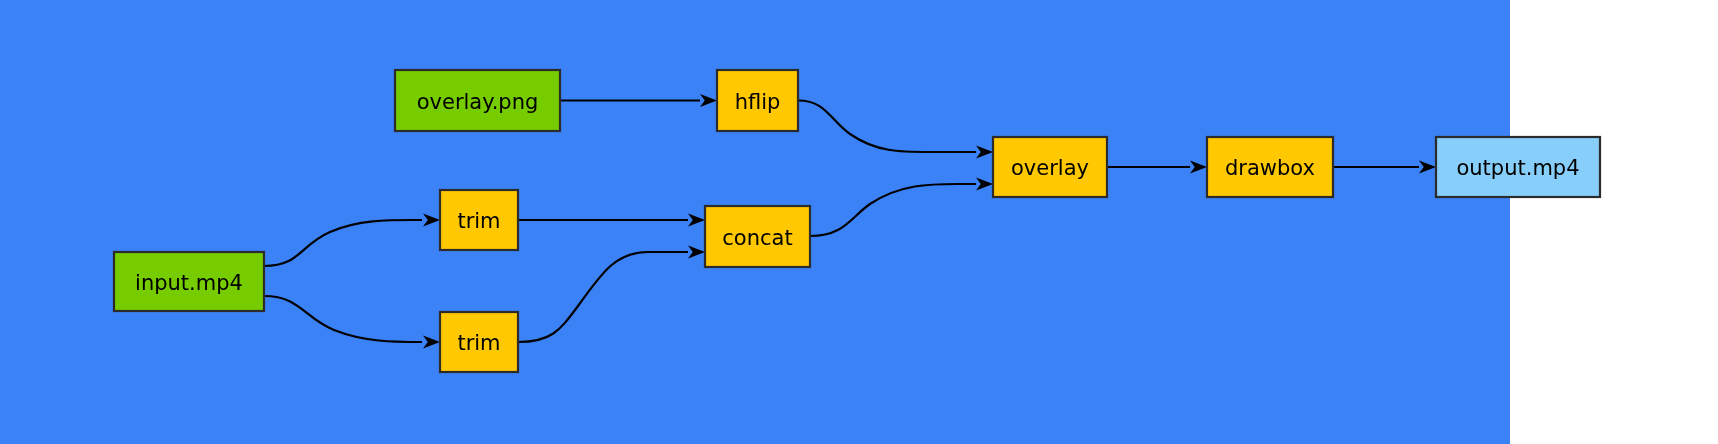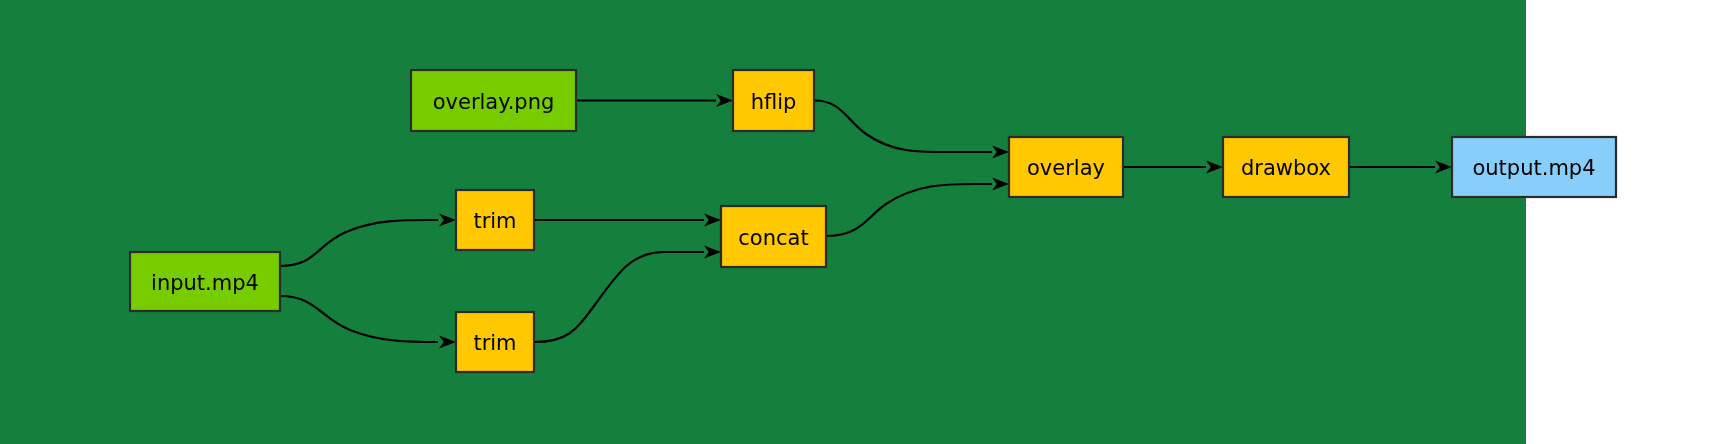--- a/index.html
+++ b/index.html
@@ -1,18 +1,18 @@
 <!DOCTYPE html>
 <html><head>
 <meta charset="utf-8">
 <style>
   html, body { margin:0; padding:0; background:#ffffff; }
   body { width:1718px; height:444px; overflow:hidden;
          font-family:"DejaVu Sans", sans-serif; }
-  #canvas { position:relative; width:1510px; height:444px; background:#15803d;padding-left:16px; }
+  #canvas { position:relative; width:1510px; height:444px; background:#3b82f6; }
   svg { display:block; }
   .node-label {
     font-family:"DejaVu Sans", sans-serif;
     font-size:21px;
     fill:#000000;
     text-anchor:middle;
     dominant-baseline:central;
     pointer-events:none;
   }
   .node-rect { stroke:#2b2b2b; stroke-width:2.2; }

